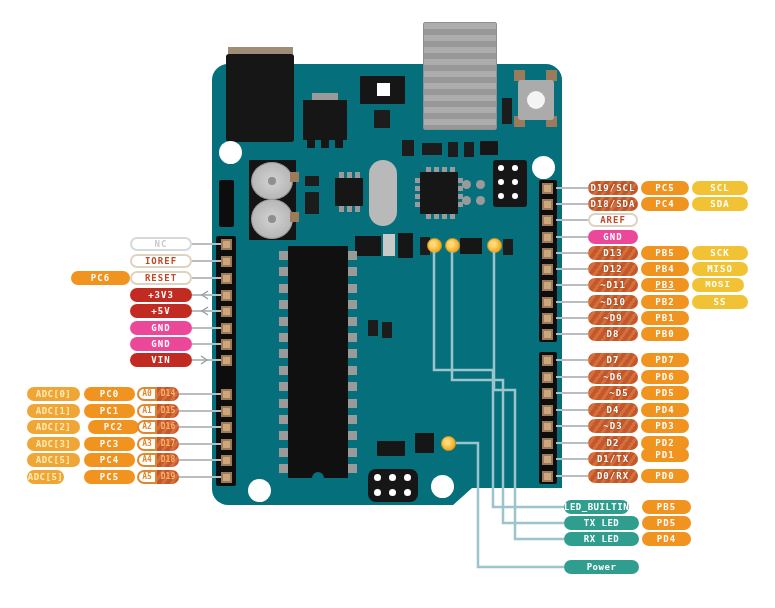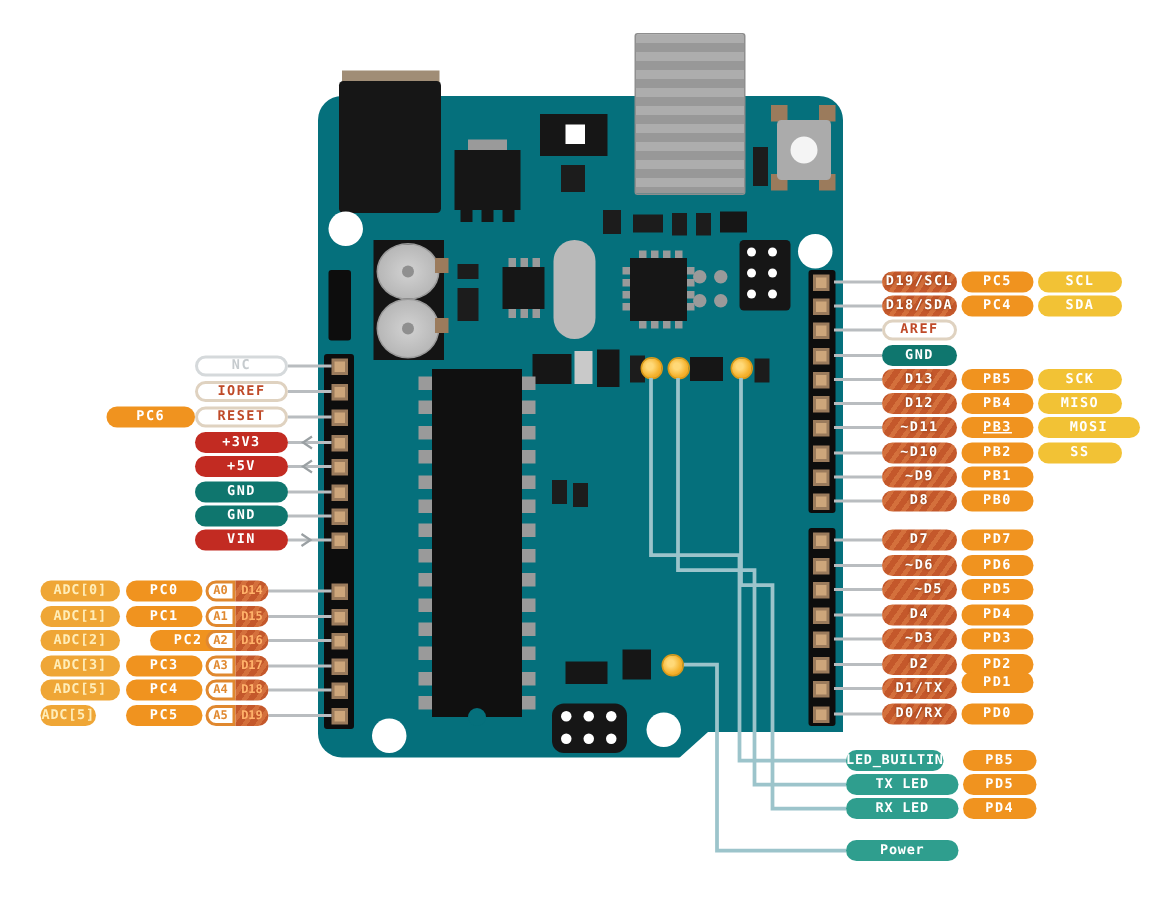--- a/index.html
+++ b/index.html
@@ -13,21 +13,21 @@
          clip-path:polygon(0 100%,20px 0,100% 0,100% 100%);}
   #wires{position:absolute;left:0;top:0;z-index:5;}
   .pill{position:absolute;height:14px;border-radius:7px;z-index:6;box-sizing:border-box;
         font:bold 9px "DejaVu Sans Mono",monospace;color:#fff;text-align:center;line-height:14px;
         letter-spacing:1px;white-space:nowrap;}
   .hatch{background:repeating-linear-gradient(125deg,#C4582B 0 4px,#D4703C 4px 7px);
          text-shadow:0 0 2px rgba(110,40,5,.8);}
   .port{background:#F0931F;}
   .bus{background:#F2C235;}
   .red{background:#C22B22;}
-  .black{background:#0f766e;}
+  .black{background:#ec4899;}
   .teal{background:#2F9E8E;letter-spacing:.5px;}
   .adc{background:#EFA636;color:#FFEDB8;letter-spacing:.5px;}
   .outline{background:#fff;border:2px solid #DFD2C0;color:#BF4A28;line-height:10px;}
   .nc{background:#fff;border:2px solid #D5D9DB;color:#C6CBCE;line-height:10px;}
   .apill{background:#fff;border:2px solid #E0882F;color:#E0882F;border-radius:7px 0 0 7px;
          line-height:10px;letter-spacing:0;font-size:8px;}
   .dpill{border-radius:0 7px 7px 0;color:#FFB36B;letter-spacing:0;font-size:8px;
          background:repeating-linear-gradient(125deg,#C4582B 0 4px,#D4703C 4px 7px);}
   .pin{position:absolute;width:11px;height:11px;background:#9B7B5C;z-index:2;}
   .pin::after{content:"";position:absolute;inset:2px;background:#CDA67B;}
@@ -258,21 +258,21 @@
     <div class="pill red" style="left: 130px; top: 353px; width: 62px;">VIN</div>
     <div class="pill adc" style="left: 27px; top: 387px; width: 53px;">ADC[0]</div>
     <div class="pill port" style="left: 84px; top: 387px; width: 51px;">PC0</div>
     <div class="pill apill" style="left: 137px; top: 387px; width: 20px;">A0</div>
     <div class="pill dpill" style="left: 157px; top: 387px; width: 22px;">D14</div>
     <div class="pill adc" style="left: 27px; top: 404px; width: 53px;">ADC[1]</div>
     <div class="pill port" style="left: 84px; top: 404px; width: 51px;">PC1</div>
     <div class="pill apill" style="left: 137px; top: 404px; width: 20px;">A1</div>
     <div class="pill dpill" style="left: 157px; top: 404px; width: 22px;">D15</div>
     <div class="pill adc" style="left: 27px; top: 420px; width: 53px;">ADC[2]</div>
-    <div class="pill port" style="left: 100px; top: 420px; width: 51px;">PC2</div>
+    <div class="pill port" style="left: 88px; top: 420px; width: 51px;">PC2</div>
     <div class="pill apill" style="left: 137px; top: 420px; width: 20px;">A2</div>
     <div class="pill dpill" style="left: 157px; top: 420px; width: 22px;">D16</div>
     <div class="pill adc" style="left: 27px; top: 437px; width: 53px;">ADC[3]</div>
     <div class="pill port" style="left: 84px; top: 437px; width: 51px;">PC3</div>
     <div class="pill apill" style="left: 137px; top: 437px; width: 20px;">A3</div>
     <div class="pill dpill" style="left: 157px; top: 437px; width: 22px;">D17</div>
     <div class="pill adc" style="left: 27px; top: 453px; width: 53px;">ADC[5]</div>
     <div class="pill port" style="left: 84px; top: 453px; width: 51px;">PC4</div>
     <div class="pill apill" style="left: 137px; top: 453px; width: 20px;">A4</div>
     <div class="pill dpill" style="left: 157px; top: 453px; width: 22px;">D18</div>
@@ -289,21 +289,21 @@
     <div class="pill outline" style="left: 588px; top: 213px; width: 50px;">AREF</div>
     <div class="pill black" style="left: 588px; top: 230px; width: 50px;">GND</div>
     <div class="pill hatch" style="left: 588px; top: 246px; width: 50px;">D13</div>
     <div class="pill port" style="left: 641px; top: 246px; width: 48px;">PB5</div>
     <div class="pill bus" style="left: 692px; top: 246px; width: 56px;">SCK</div>
     <div class="pill hatch" style="left: 588px; top: 262px; width: 50px;">D12</div>
     <div class="pill port" style="left: 641px; top: 262px; width: 48px;">PB4</div>
     <div class="pill bus" style="left: 692px; top: 262px; width: 56px;">MISO</div>
     <div class="pill hatch" style="left: 588px; top: 278px; width: 50px;">~D11</div>
     <div class="pill port" style="left: 641px; top: 278px; width: 48px; text-decoration: underline;">PB3</div>
-    <div class="pill bus" style="left: 692px; top: 278px; width: 68px;">MOSI</div>
+    <div class="pill bus" style="left: 692px; top: 278px; width: 52px; font-family: Liberation Mono, monospace;">MOSI</div>
     <div class="pill hatch" style="left: 588px; top: 295px; width: 50px;">~D10</div>
     <div class="pill port" style="left: 641px; top: 295px; width: 48px;">PB2</div>
     <div class="pill bus" style="left: 692px; top: 295px; width: 56px;">SS</div>
     <div class="pill hatch" style="left: 588px; top: 311px; width: 50px;">~D9</div>
     <div class="pill port" style="left: 641px; top: 311px; width: 48px;">PB1</div>
     <div class="pill hatch" style="left: 588px; top: 327px; width: 50px;">D8</div>
     <div class="pill port" style="left: 641px; top: 327px; width: 48px;">PB0</div>
     <div class="pill hatch" style="left: 588px; top: 353px; width: 50px;">D7</div>
     <div class="pill port" style="left: 641px; top: 353px; width: 48px;">PD7</div>
     <div class="pill hatch" style="left: 588px; top: 370px; width: 50px;">~D6</div>

